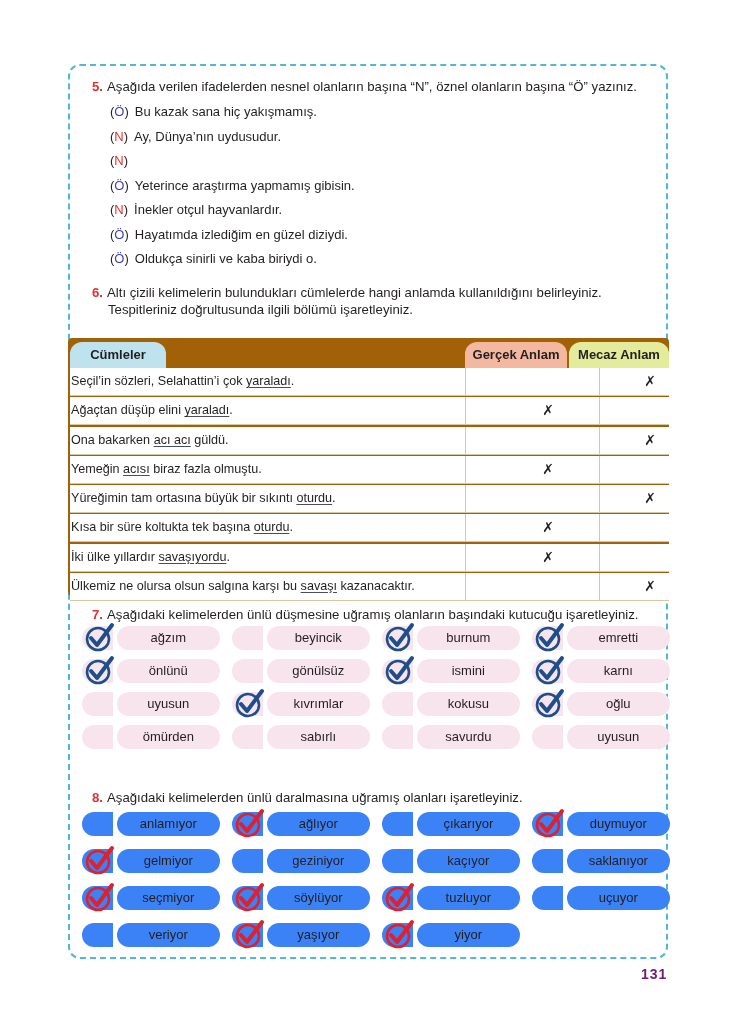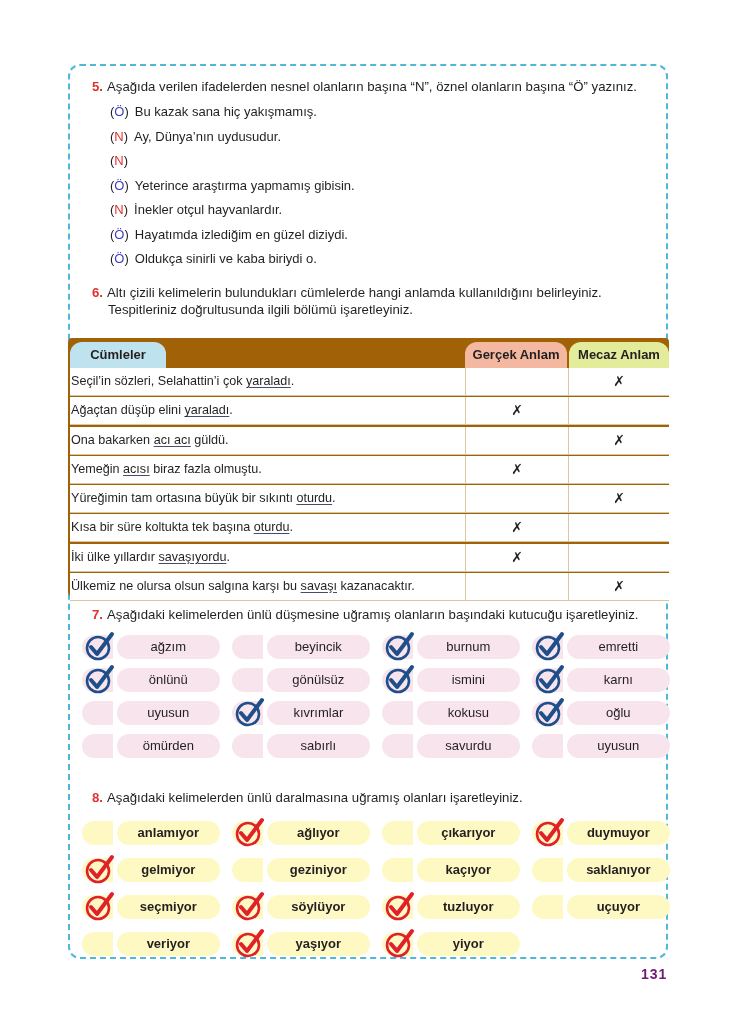--- a/index.html
+++ b/index.html
@@ -19,33 +19,33 @@
   .ans-O { color: #3e3dc8; }
   .ans-N { color: #e0312f; }
 
   
   .table-wrap { position: absolute; left: 68px; top: 322px; width: 601px; height: 258px; background: #a16207; border-radius: 4px; margin-top: 16px; }
   .th { position: absolute; top: 4px; height: 26px; border-radius: 12px 12px 0 0; font-weight: bold; font-size: 13px; line-height: 26px; text-align: center; color: #231f20; }
   .th-cumleler { left: 2px; width: 96px; background: #bfe3ee; }
   .th-gercek { left: 397px; width: 102px; background: #f4b8a0; }
   .th-mecaz { left: 501px; width: 100px; background: #e3ec9a; }
   .rows { position: absolute; left: 2px; top: 30px; width: 599px; }
-  .row { height: 27px; margin-bottom: 1.3px; background: #ffffff; display: flex; border-bottom: 1.5px solid #d9c6a2; }
+  .row { height: 27px; margin-bottom: 1.3px; background: #ffffff; display: flex; border-bottom: 1.5px solid #d9c6a2; gap: 31px; }
   .cell-s { width: 396px; font-size: 12.6px; line-height: 27px; padding-left: 1px; box-sizing: border-box; border-right: 1.5px solid #d9c6a2; white-space: nowrap; }
   .cell-g { width: 102px; border-right: 1.5px solid #d9c6a2; text-align: center; font-size: 14px; line-height: 27px; font-style: italic; }
   .cell-m { flex: 1; text-align: center; font-size: 14px; line-height: 27px; font-style: italic; }
   .u { text-decoration: underline; text-decoration-color: #4a4a6a; text-underline-offset: 2px; }
 
   
   .grid { position: absolute; left: 70px; width: 600px; display: grid; grid-template-columns: repeat(4, 150px); }
-  .gcell { position: relative; height: 33px; display: flex; align-items: flex-end; margin-left: 12px; }
+  .gcell { position: relative; height: 33px; display: flex; align-items: flex-start; margin-left: 12px; }
   .box { width: 32px; height: 24px; border-radius: 12px 0 0 12px; margin-right: 4px; display:flex; align-items:center; justify-content:center; position: relative; }
   .pill { width: 108px; height: 24px; border-radius: 12px; text-align: center; font-size: 13px; line-height: 24px; color: #231f20; }
   .g7 .box, .g7 .pill { background: #f8e4ec; }
-  .g8 .box, .g8 .pill { background: #fef9c3; font-weight: bold; }
+  .g8 .box, .g8 .pill { background: #3b82f6; }
   .check { position: absolute; left: 2px; top: -4px; width: 32px; height: 32px; }
   .pagenum { position: absolute; left: 641px; top: 966px; font-size: 14px; font-weight: bold; letter-spacing: 1px; color: #701a75; }
 </style>
 </head>
 <body>
 
 <div class="frame"></div>
 
 <div class="qtitle" style="top:78px;">
   <span class="qnum">5.</span><span>Aşağıda verilen ifadelerden nesnel olanların başına “N”, öznel olanların başına “Ö” yazınız.</span>

